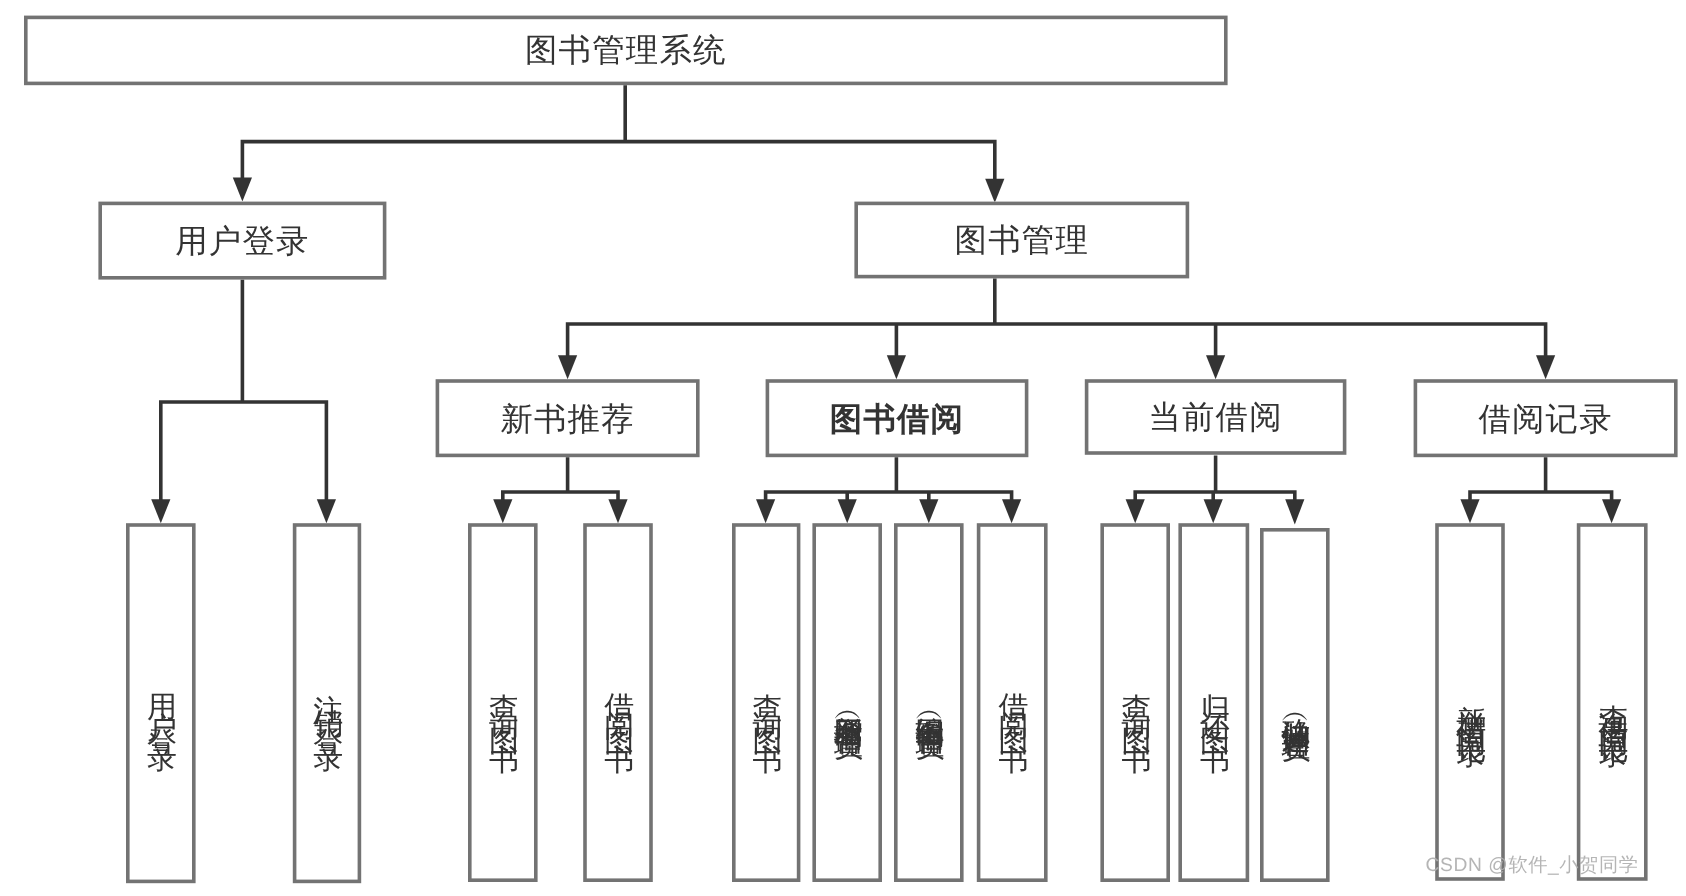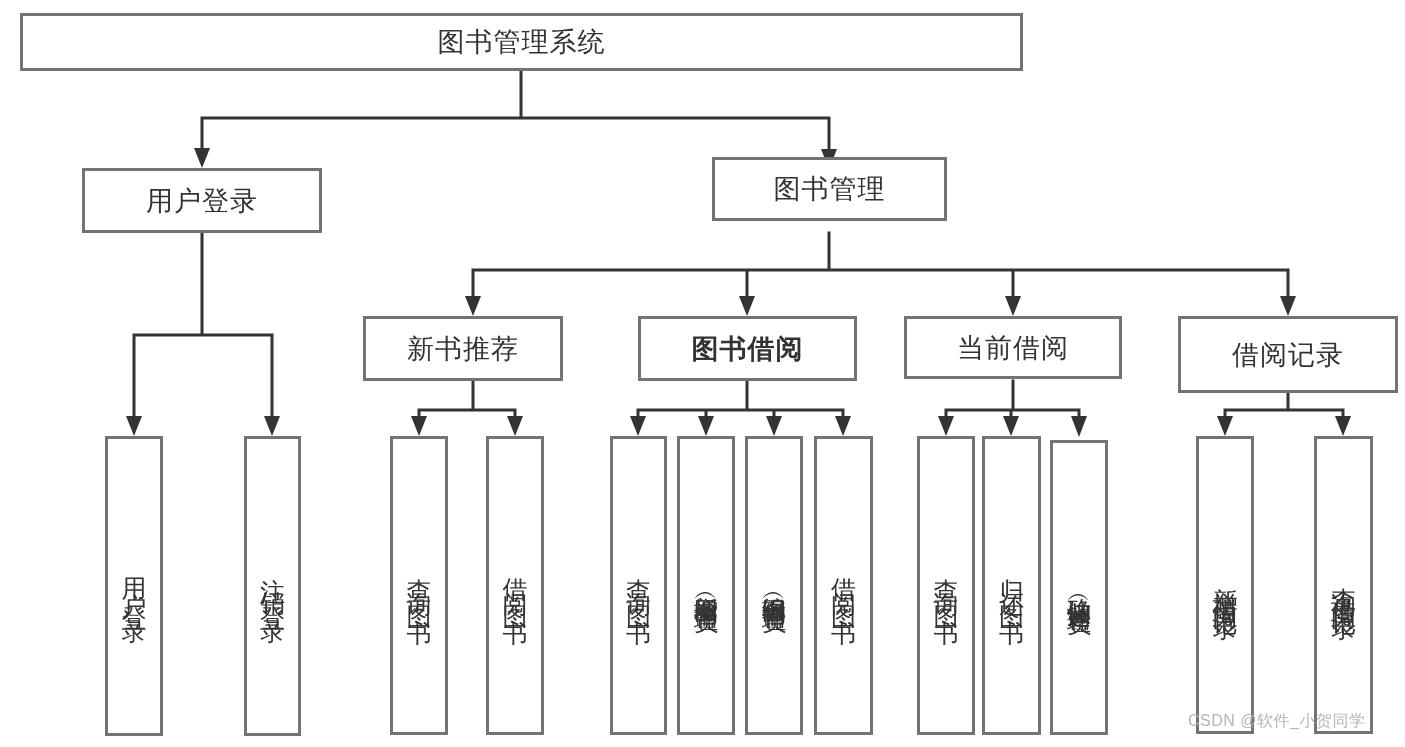--- a/index.html
+++ b/index.html
@@ -71,34 +71,34 @@
     </g>
   </svg>
 
   <div class="box hbox root" style="left:20px;top:13px;width:1003px;height:58px;">
     <span>图书管理系统</span>
   </div>
 
   <div class="box hbox" style="left:82px;top:168px;width:240px;height:65px;">
     <span>用户登录</span>
   </div>
-  <div class="box hbox" style="left:712px;top:157px;width:235px;height:64px;">
+  <div class="box hbox" style="left:712px;top:168px;width:279px;height:64px;">
     <span>图书管理</span>
   </div>
 
-  <div class="box hbox" style="left:363px;top:316px;width:200px;height:65px;">
+  <div class="box hbox" style="left:363px;top:316px;width:220px;height:65px;">
     <span>新书推荐</span>
   </div>
   <div class="box hbox" style="left:638px;top:316px;width:219px;height:65px;font-weight:bold;">
     <span>图书借阅</span>
   </div>
   <div class="box hbox" style="left:904px;top:316px;width:218px;height:63px;">
     <span>当前借阅</span>
   </div>
-  <div class="box hbox" style="left:1178px;top:316px;width:220px;height:77px;">
+  <div class="box hbox" style="left:1178px;top:316px;width:220px;height:65px;">
     <span>借阅记录</span>
   </div>
 
   <div class="box" style="left:105px;top:436px;width:58px;height:300px;">
     <span class="vtext">用户登录</span>
   </div>
   <div class="box" style="left:244px;top:436px;width:57px;height:300px;">
     <span class="vtext">注销登录</span>
   </div>
 

